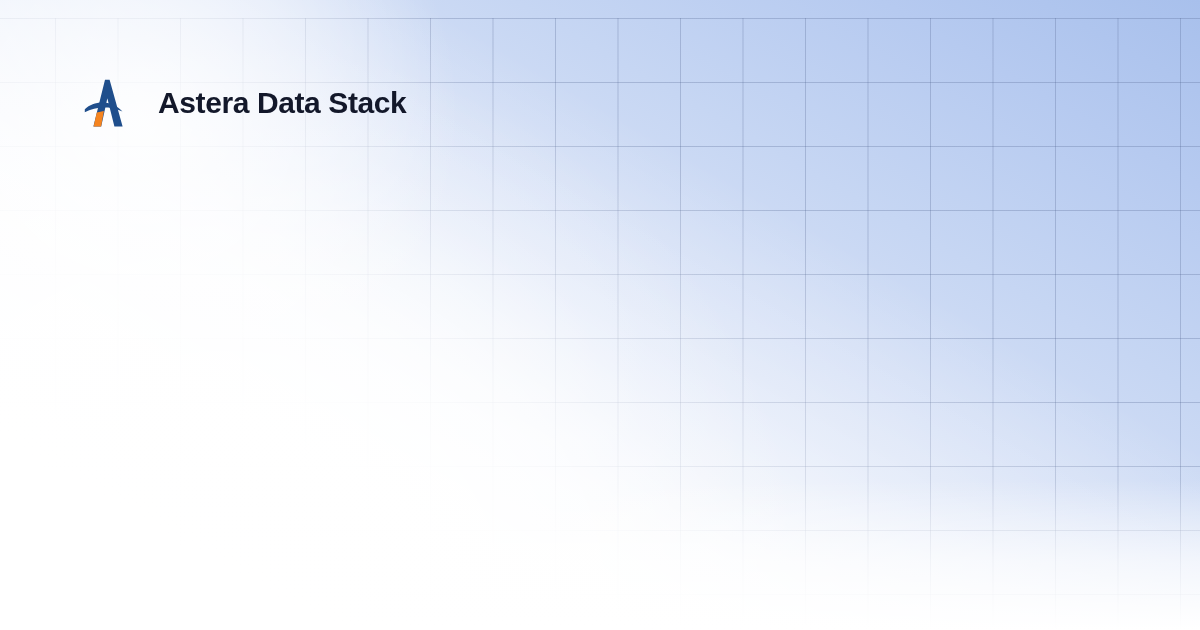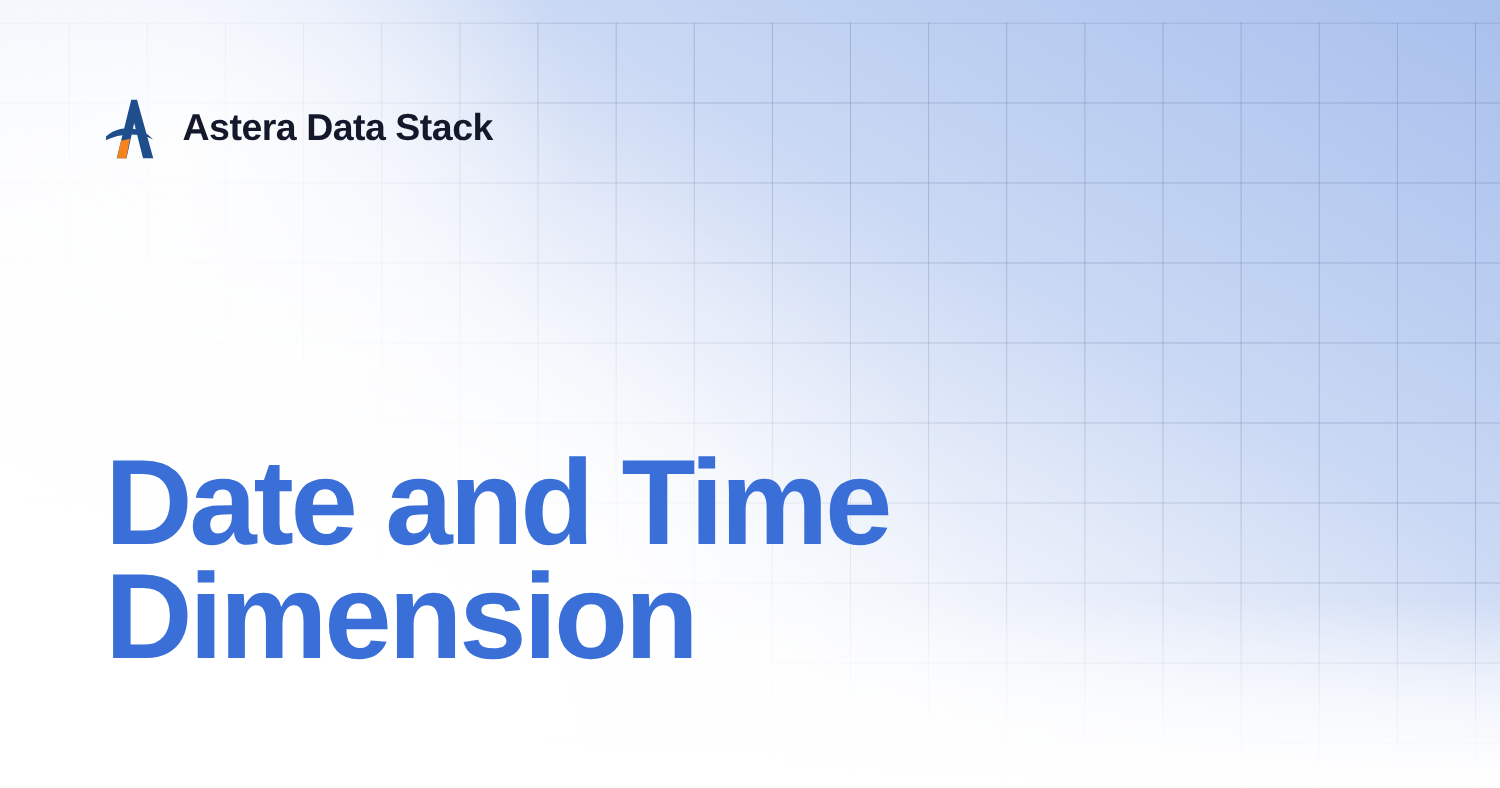--- a/index.html
+++ b/index.html
@@ -114,21 +114,21 @@
     position: absolute;
     inset: 0;
   }
 
   .brand {
     position: absolute;
     left: 84px;
     top: 78px;
     display: flex;
     align-items: center;
-    gap: 16px;
+    gap: 28px;
   }
 
   .brand-logo {
     width: 46px;
     height: 50px;
     display: block;
     flex: none;
   }
 
   .brand-name {
@@ -177,19 +177,15 @@
           <path fill="#1f4e8c" d="M25.6 1.8 L21.0 1.8 L9.4 48.6 L17.2 48.6 L23.3 20.6 L23.4 20.6 L30.4 48.6 L38.6 48.6 Z"></path>
 
           <path fill="#1f4e8c" d="M0.8 31.2 C8.0 24.4 19.4 22.4 29.6 27.0 C33.4 28.7 36.3 31.0 38.4 33.6 C35.3 31.9 31.6 30.6 27.4 30.0 C17.6 28.6 8.0 30.4 0.8 34.2 Z"></path>
 
           <path fill="#f5841f" d="M12.8 34.6 L19.9 33.0 L17.1 48.6 L9.6 48.6 Z"></path>
         </svg>
       </span>
       <span class="brand-name">Astera Data Stack</span>
     </div>
 
-    <div class="headline">
-      <div class="headline-line">Date and Time</div>
-      <div class="headline-line">Dimension</div>
-    </div>
 
   </div>
 </div>
 
 </body></html>

